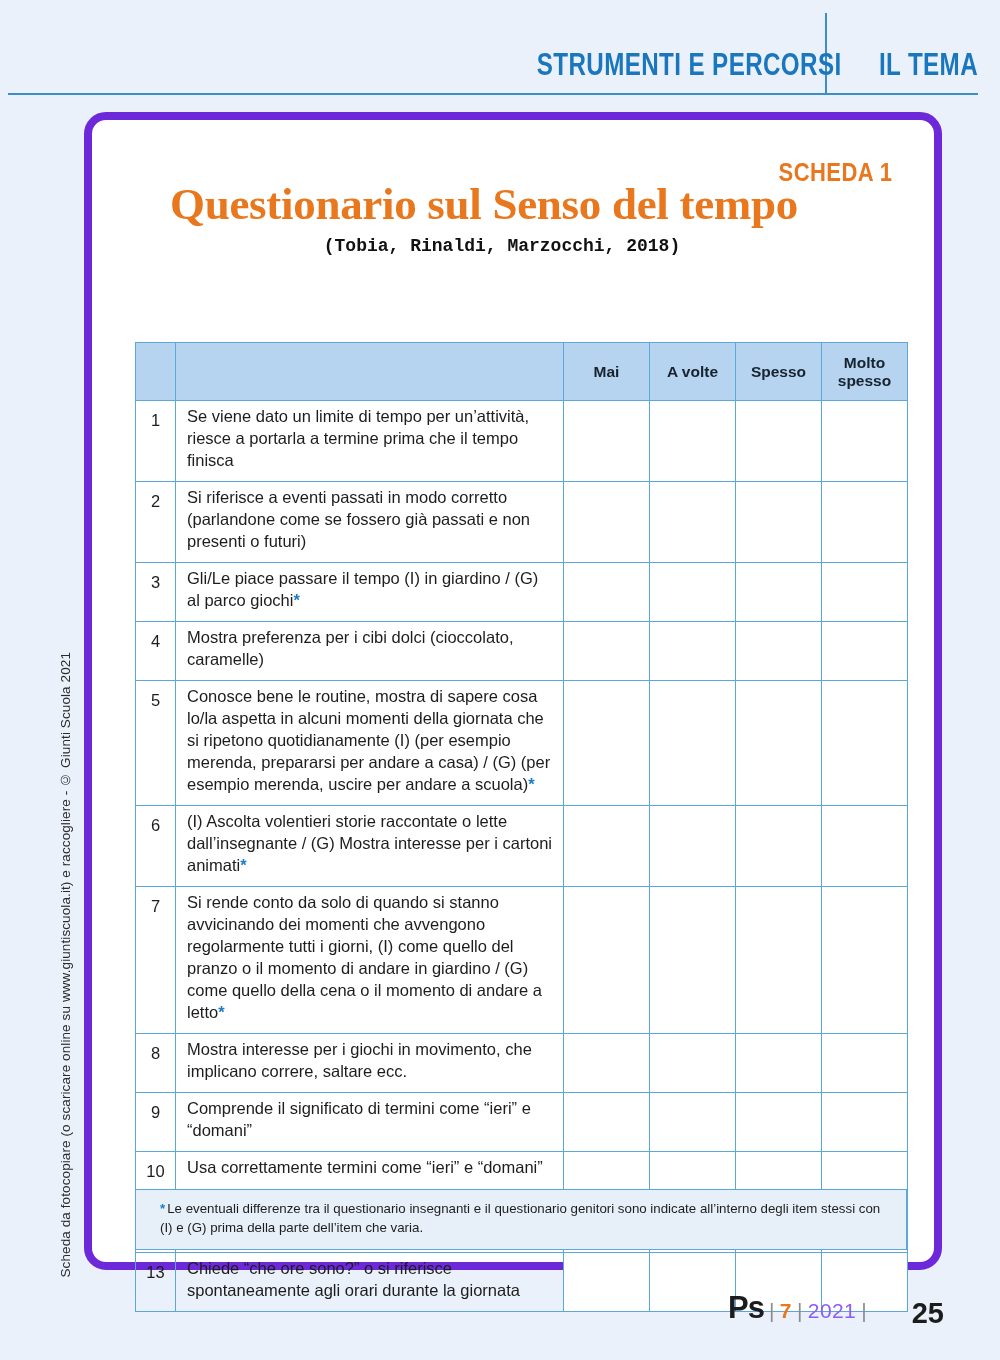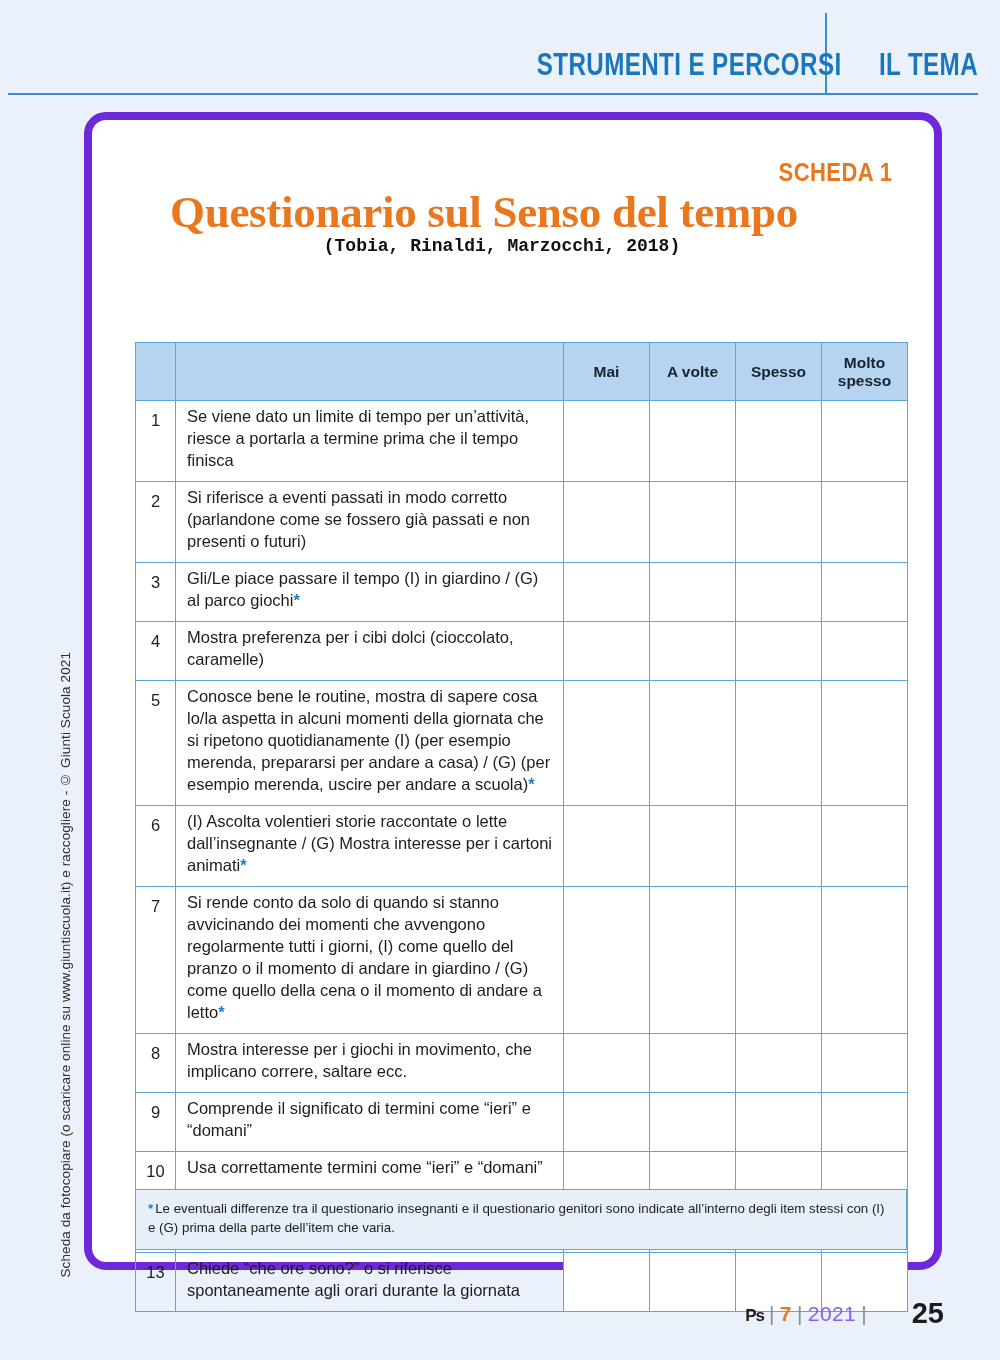--- a/index.html
+++ b/index.html
@@ -95,21 +95,21 @@
     font-weight: bold;
     font-size: 25px;
     color: #e8771d;
     letter-spacing: 0.5px;
     transform: scaleX(0.88);
     transform-origin: right center;
   }
   .title {
     position: absolute;
     left: 0; right: 0;
-    top: 66px;
+    top: 58px;
     text-align: center;
     font-family: "Liberation Serif", serif;
     font-weight: bold;
     font-size: 45px;
     color: #e8771d;
     letter-spacing: -0.3px;
     padding-right: 58px;
   }
   .subtitle {
     position: absolute;
@@ -169,21 +169,21 @@
   .ast { color: #1b7dc4; font-weight: bold; }
 
   
   .footnote {
     position: absolute;
     left: 43px;
     top: 1069px;
     width: 772px;
     background: #e7f0f9;
     border: 1.5px solid #5ba7d8;
-    padding: 9px 13px 11px 12px;
+    padding: 9px 13px 11px 24px;
     font-size: 13.3px;
     line-height: 1.45;
     color: #1d1d1d;
   }
   .footnote .ast { margin-right: 2px; }
 
   
   .pagefooter {
     position: absolute;
     left: 0; right: 0;
@@ -196,21 +196,21 @@
     bottom: 4px;
     font-size: 21px;
     font-weight: bold;
     color: #1c1c1c;
     letter-spacing: 0.4px;
     white-space: nowrap;
   }
   .footer-meta .ps {
     font-family: "Liberation Sans", sans-serif;
     font-weight: bold;
-    font-size: 17px;
+    font-size: 31px;
     color: #1c1c1c;
     letter-spacing: -1px;
   }
   .footer-meta .sep { color: #8c8c8c; font-weight: normal; margin: 0 5px; }
   .footer-meta .issue { color: #e8771d; }
   .footer-meta .year { color: #8b5cf6; font-weight: normal; text-align: right; }
   .footer-page {
     position: absolute;
     right: 56px;
     bottom: 0px;

